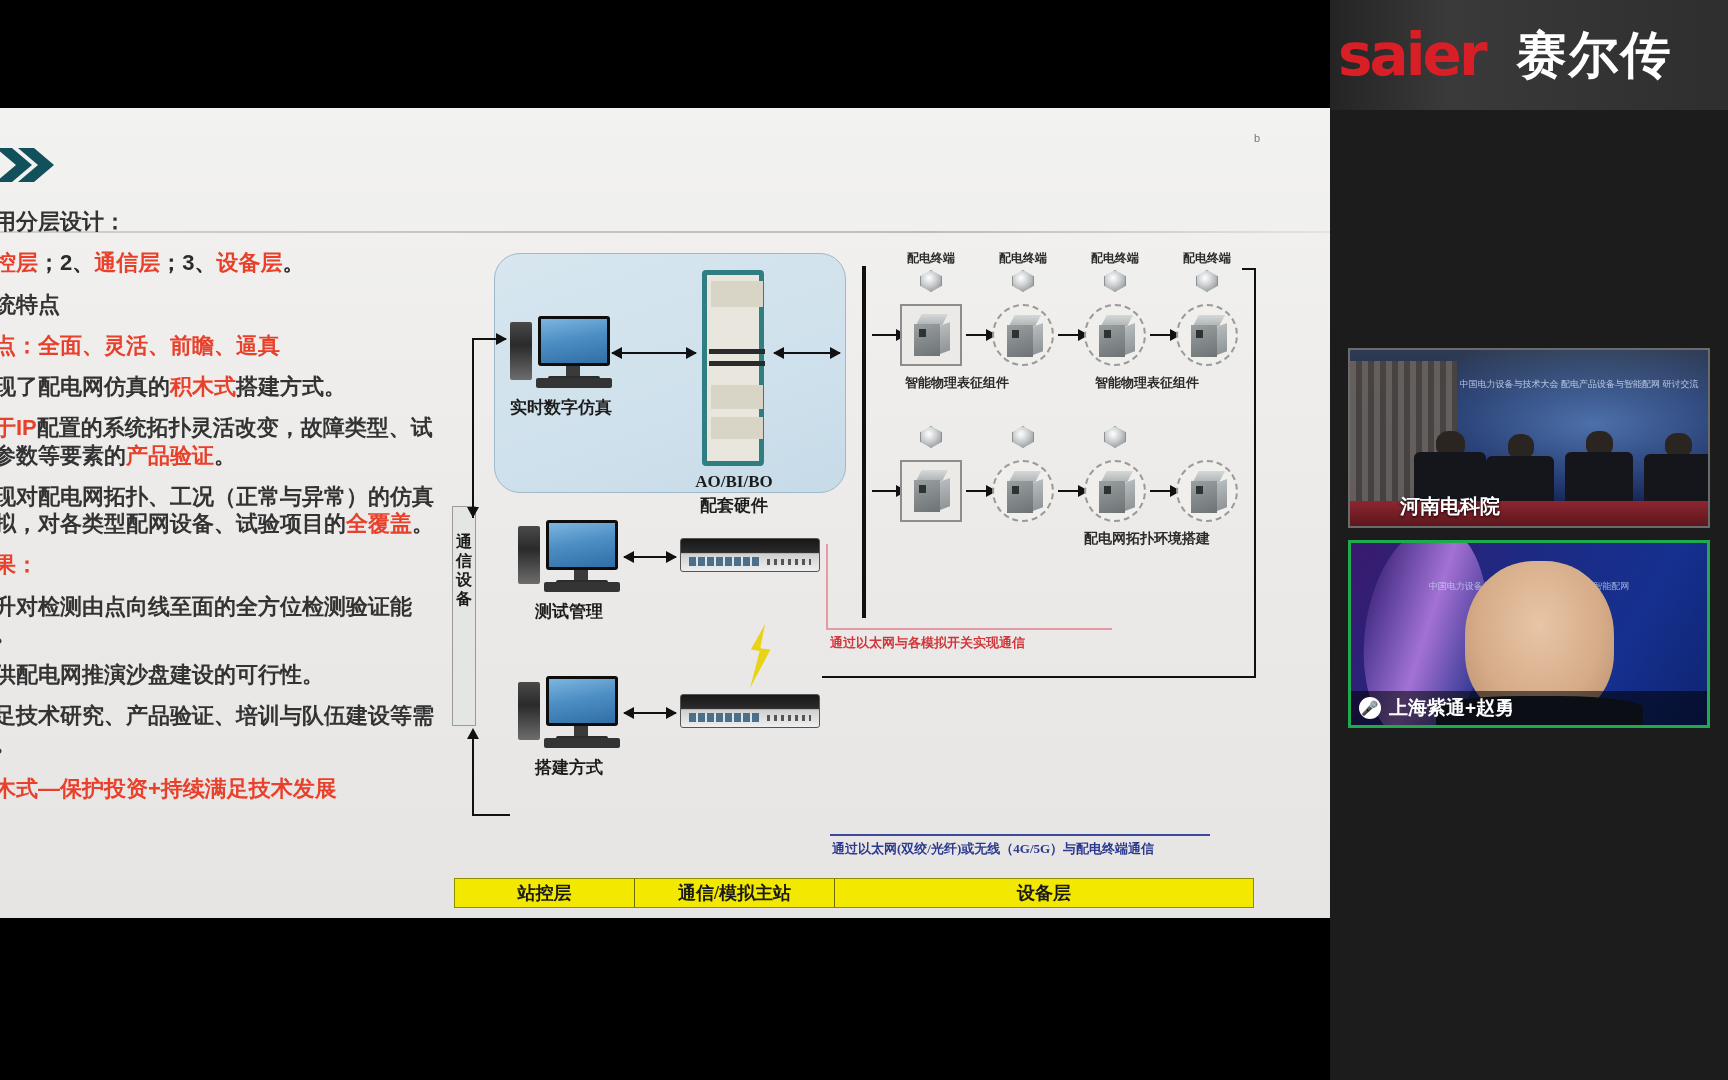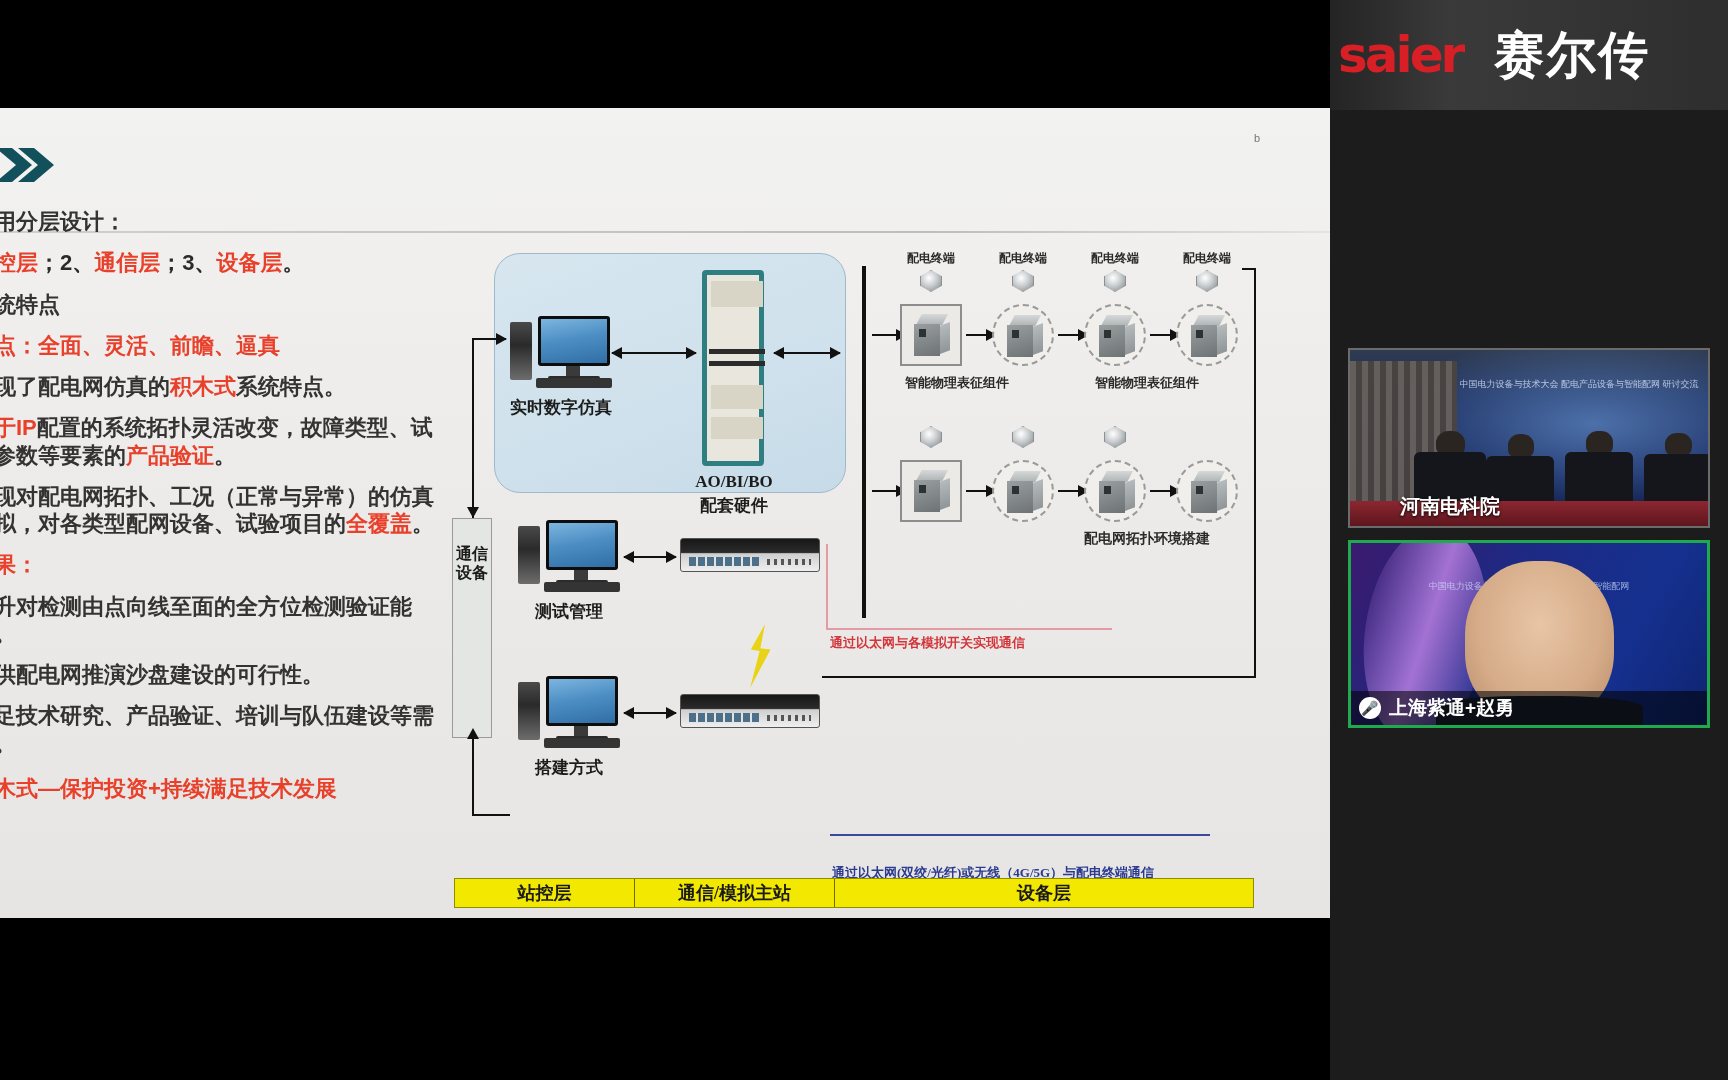--- a/index.html
+++ b/index.html
@@ -4,21 +4,21 @@
 <style>
   * { margin:0; padding:0; box-sizing:border-box; }
   html,body{ width:1728px; height:1080px; overflow:hidden; background:#1a1a1a;
     font-family:"Liberation Sans","DejaVu Sans",sans-serif; }
   #root{ position:relative; width:1728px; height:1080px; background:#202020; }
 
   
   .brand-band{ position:absolute; left:1330px; top:0; width:398px; height:110px;
     background:linear-gradient(90deg,#242424 0%,#3a3a3a 30%,#2e2e2e 100%);
     display:flex; align-items:center; overflow:hidden; }
-  .brand-logo{ font-size:50px; font-weight:bold; color:#d81f26; letter-spacing:-3px;
+  .brand-logo{ font-size:58px; font-weight:bold; color:#d81f26; letter-spacing:-3px;
     font-family:"DejaVu Sans",sans-serif; margin-left:8px; line-height:1; }
   .brand-cn{ font-size:50px; font-weight:bold; color:#ffffff; margin-left:32px;
     white-space:nowrap; letter-spacing:2px; }
 
   
   .left-dark{ position:absolute; left:0; top:0; width:1330px; height:1080px; background:#000; }
 
   
   .slide{ position:absolute; left:0; top:108px; width:1330px; height:810px;
     background:linear-gradient(180deg,#f2f2f0 0%,#eceae8 55%,#e7e5e3 100%);
@@ -66,21 +66,21 @@
 
   .lbl{ position:absolute; font-size:17px; color:#1c1c1c; font-weight:bold;
     text-align:center; white-space:nowrap; font-family:"Liberation Serif","DejaVu Serif",serif; }
   .lbl-sm{ position:absolute; font-size:12px; color:#2a2a2a; font-weight:bold;
     text-align:center; white-space:nowrap; font-family:"Liberation Serif",serif; }
 
   .vbar{ position:absolute; width:4px; background:#111; }
   .hline{ position:absolute; height:2px; background:#111; }
   .vline{ position:absolute; width:2px; background:#111; }
 
-  .comm-box{ position:absolute; left:0px; top:280px; width:40px; height:220px;
+  .comm-box{ position:absolute; left:0px; top:268px; width:24px; height:220px;
     background:#e4e6e4; border:1px solid #9a9a9a; }
   .comm-box span{ display:block; font-size:16px; font-weight:bold; color:#1b1b1b;
     text-align:center; line-height:1.18; padding-top:26px;
     font-family:"Liberation Serif",serif; }
 
   .switch{ position:absolute; width:140px; height:34px; border-radius:3px;
     background:linear-gradient(180deg,#171717 0%,#2b2b2b 42%,#cfcfcf 46%,#efefef 100%);
     border:1px solid #555; }
   .switch .ports{ position:absolute; left:8px; bottom:5px; width:70px; height:9px;
     background:repeating-linear-gradient(90deg,#4c6f8a 0 7px,#e3e3e3 7px 9px); }
@@ -211,21 +211,21 @@
     <div class="txtcol">
       <div class="ln"><span>采用分层设计：</span></div>
       <div class="ln">
         <span class="rd">站控层</span><span class="blk">；2、</span><span class="rd">通信层</span><span class="blk">；3、</span><span class="rd">设备层</span><span class="blk">。</span>
       </div>
       <div class="ln"><span>系统特点</span></div>
       <div class="ln">
         <span class="rd">特点：</span><span class="rd">全面、灵活、前瞻、逼真</span>
       </div>
       <div class="ln wrap">
-        <span>实现了配电网仿真的</span><span class="rd">积木式</span><span>系统特点。</span>
+        <span>实现了配电网仿真的</span><span class="rd">积木式</span><span>搭建方式。</span>
       </div>
       <div class="ln wrap">
         <span class="rd">基于IP</span><span>配置的系统拓扑灵活改变，故障类型、试验参数等要素的</span><span class="rd">产品验证</span><span>。</span>
       </div>
       <div class="ln wrap">
         <span>实现对配电网拓扑、工况（正常与异常）的仿真模拟，对各类型配网设备、试验项目的</span><span class="rd">全覆盖</span><span>。</span>
       </div>
       <div class="ln"><span class="rd">成果：</span></div>
       <div class="ln wrap"><span>提升对检测由点向线至面的全方位检测验证能力。</span></div>
       <div class="ln wrap"><span>提供配电网推演沙盘建设的可行性。</span></div>
@@ -405,21 +405,21 @@
 
       <div class="hline" style="left:790px; top:30px; width:14px;"></div>
       <div class="vline" style="left:802px; top:30px; height:410px;"></div>
       <div class="hline" style="left:370px; top:438px; width:434px;"></div>
 
       <div class="redline" style="left:374px; top:306px; width:2px; height:86px;"></div>
       <div class="redline" style="left:374px; top:390px; width:286px; height:2px;"></div>
       <div class="annot-red" style="left:378px; top:396px;">通过以太网与各模拟开关实现通信</div>
 
       <div class="blueline" style="left:378px; top:596px; width:380px; height:2px;"></div>
-      <div class="annot-blue" style="left:380px; top:626px;">通过以太网(双绞/光纤)或无线（4G/5G）与配电终端通信</div>
+      <div class="annot-blue" style="left:380px; top:602px;">通过以太网(双绞/光纤)或无线（4G/5G）与配电终端通信</div>
 
       <div class="layerbar">
         <div style="width:180px;">站控层</div>
         <div style="width:200px;">通信/模拟主站</div>
         <div style="flex:1;">设备层</div>
       </div>
 
     </div>
   </div>
 

